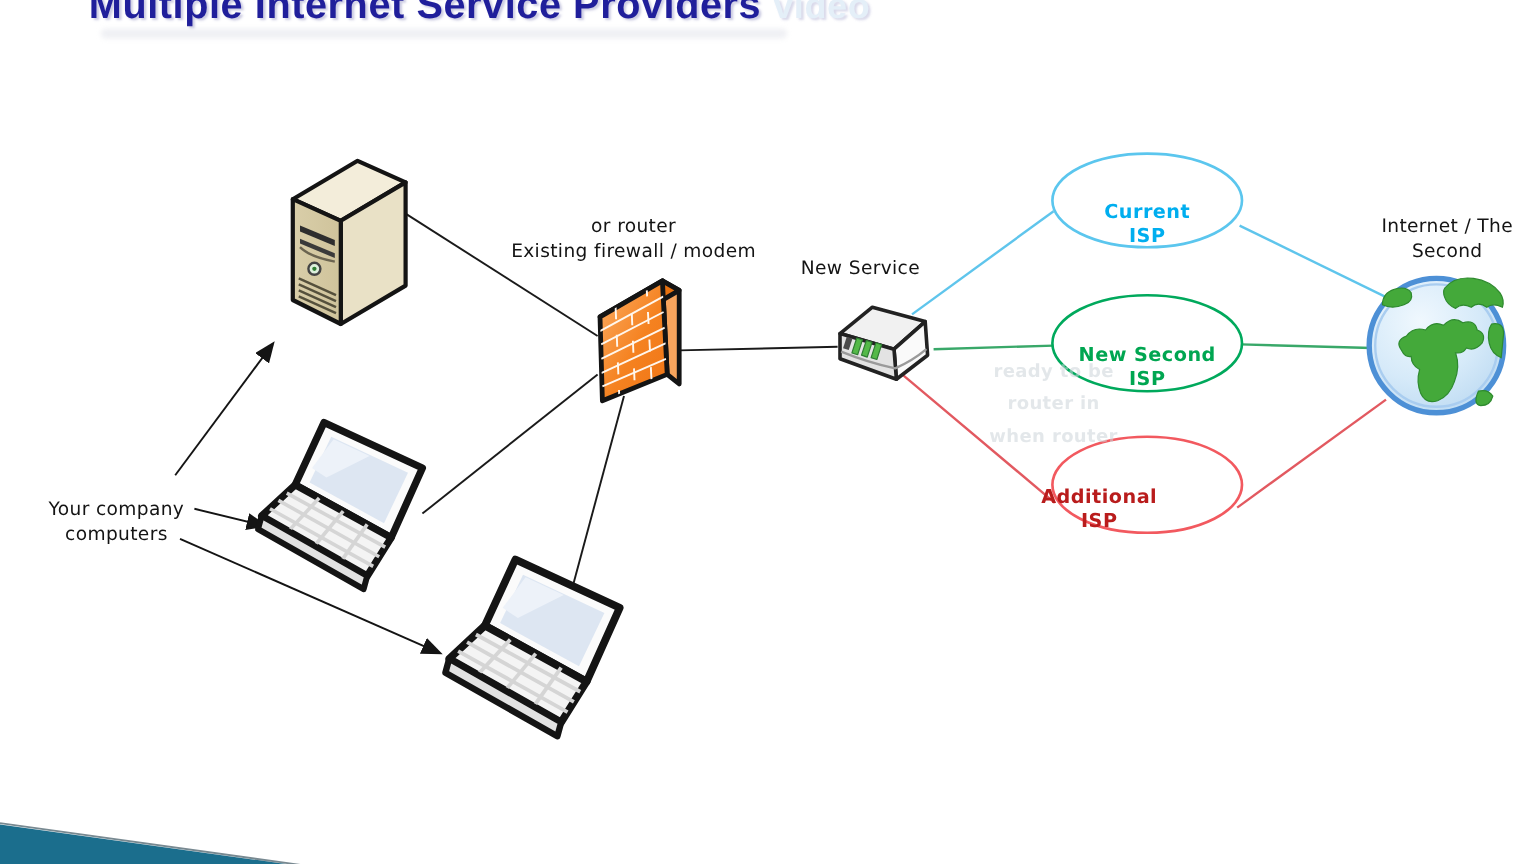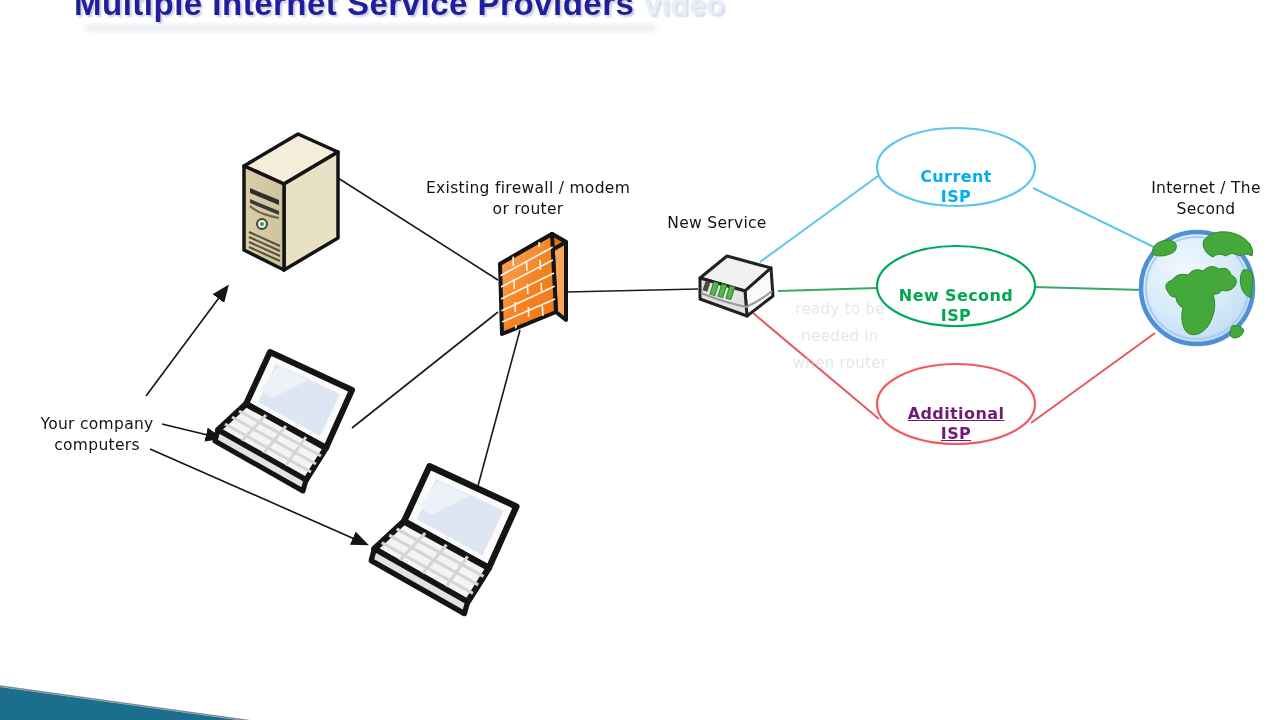--- a/index.html
+++ b/index.html
@@ -23,31 +23,31 @@
   
   .lbl{
     position:absolute;text-align:center;color:#141414;
     font-size:15.5px;line-height:21px;letter-spacing:.3px;
   }
   .lbl-firewall{left:404px;top:178px;width:248px;}
   .lbl-newdevice{left:662px;top:213px;width:110px;}
   .lbl-company{left:18px;top:402px;width:158px;margin-top:12px;}
   .lbl-internet{left:1135px;top:178px;width:142px;}
   .lbl-faded{
-    left:784px;top:296px;width:112px;line-height:27px;font-size:15px;
-    color:#CDD5DA;opacity:.55;
+    left:822px;top:296px;width:112px;line-height:27px;font-size:15px;
+    color:#CDD5DA;opacity:.55;font-weight:bold;
   }
   
   .isp-lbl{
     position:absolute;width:160px;text-align:center;font-weight:bold;
     font-size:16px;line-height:20px;letter-spacing:.4px;margin-top:20px;
   }
   .isp-current{left:876px;top:147px;color:#00AEEF;}
   .isp-second{left:876px;top:266px;color:#00A651;}
-  .isp-additional{left:876px;top:384px;color:#701a75;text-decoration:underline;}
+  .isp-additional{left:836px;top:384px;color:#b91c1c;}
 </style>
 </head>
 <body>
 
 <svg id="stage" viewBox="0 0 1280 720" xmlns="http://www.w3.org/2000/svg">
   <defs>
     <marker id="arrow" markerWidth="11" markerHeight="9" refX="9" refY="4.5" orient="auto">
       <path d="M0,0 L11,4.5 L0,9 z" fill="#141414"></path>
     </marker>
     <linearGradient id="fwGrad" x1="0" y1="0" x2="1" y2="1">
@@ -199,41 +199,41 @@
     <line x1="0" y1="686" x2="252" y2="721" stroke="rgba(10,40,55,.55)" stroke-width="1.5"></line>
   </g>
 </svg>
 
 <div class="title">
   <span>Multiple Internet Service Providers</span><span class="watermark">video</span>
 </div>
 <div class="title-smear"></div>
 
 <div class="lbl lbl-firewall">
+  <div>or router</div>
   <div>Existing firewall / modem</div>
-  <div>or router</div>
 </div>
 
 <div class="lbl lbl-newdevice">
   <div>New Service</div>
 </div>
 
 <div class="lbl lbl-company">
   <div>Your company</div>
   <div>computers</div>
 </div>
 
 <div class="lbl lbl-internet">
   <div>Internet / The</div>
   <div>Second</div>
 </div>
 
 <div class="lbl lbl-faded">
   <div>ready to be</div>
-  <div>needed in</div>
+  <div>router in</div>
   <div>when router</div>
 </div>
 
 <div class="isp-lbl isp-current">
   <div>Current</div>
   <div>ISP</div>
 </div>
 
 <div class="isp-lbl isp-second">
   <div>New Second</div>

